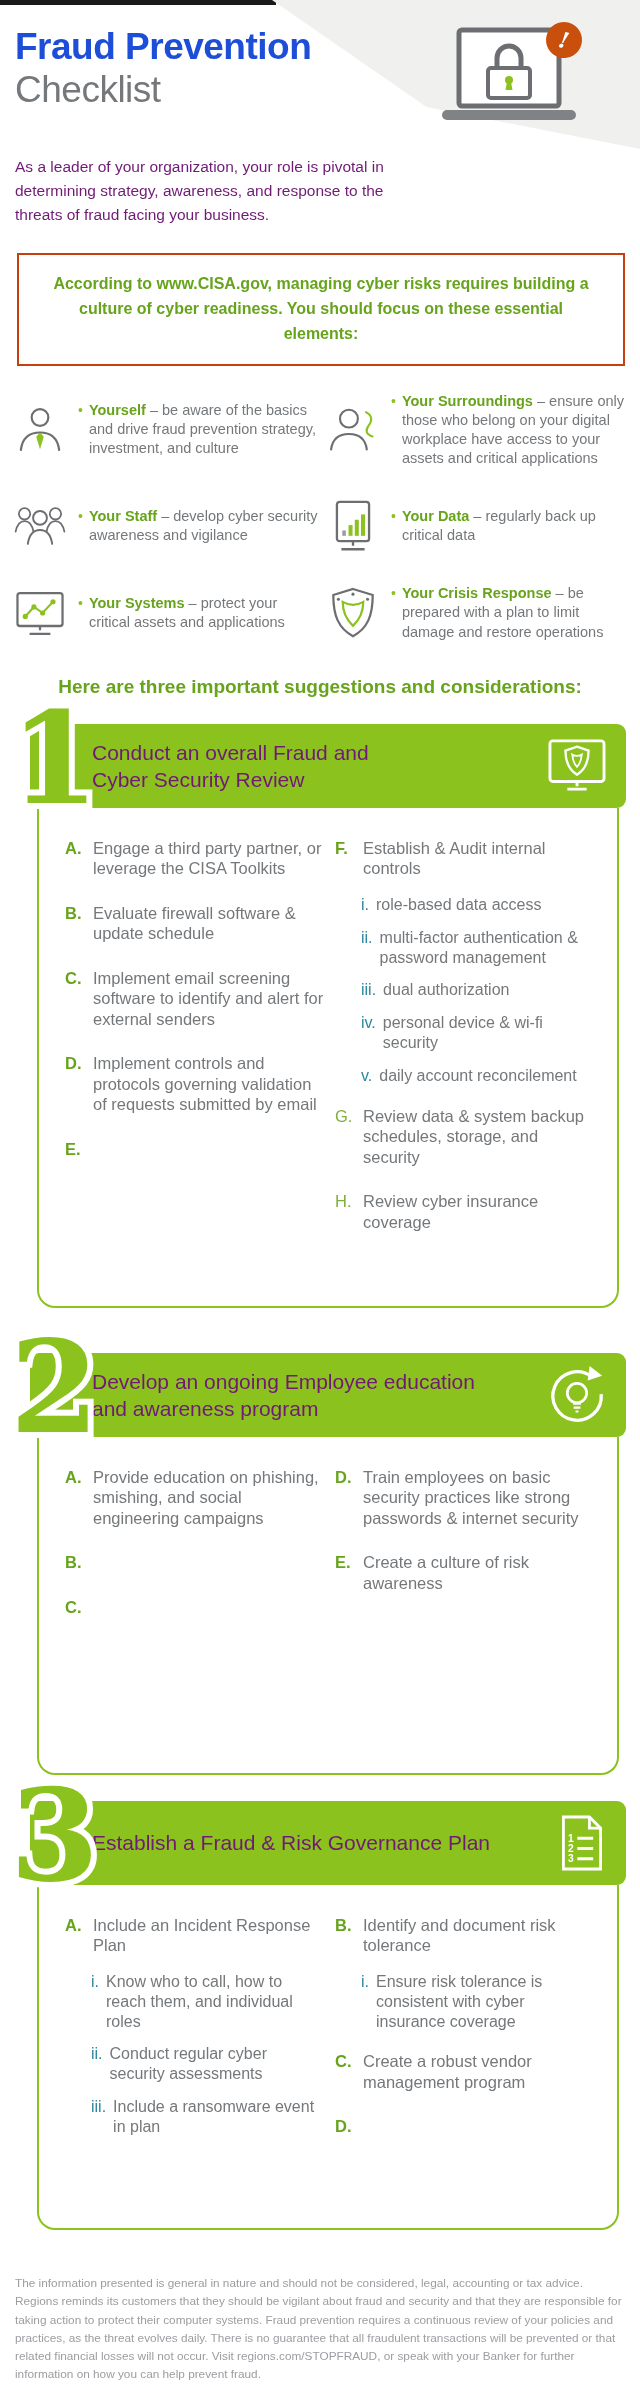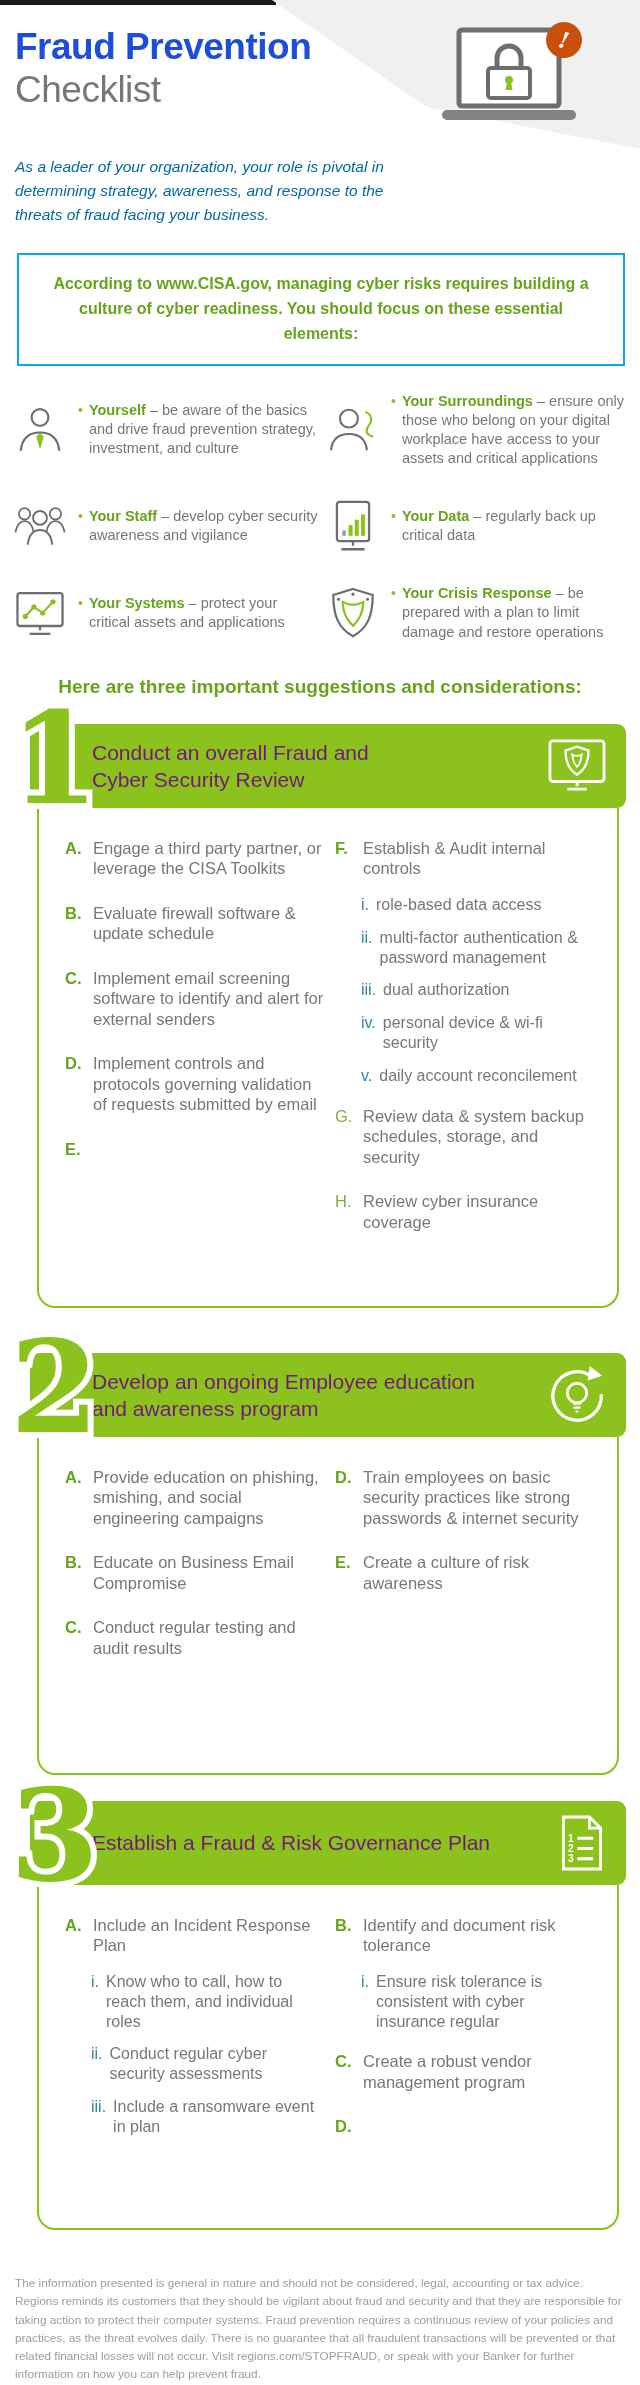--- a/index.html
+++ b/index.html
@@ -13,23 +13,23 @@
     clip-path:polygon(0 0,100% 0,100% 92%,42% 66%);}
   
   .header{position:relative;padding:26px 0 0 15px;z-index:2;}
   .title-green{font-size:37px;font-weight:700;color:#1d4ed8;line-height:1.15;letter-spacing:-.5px;}
   .title-gray{font-size:37px;font-weight:300;color:#75787b;line-height:1.15;letter-spacing:-.5px;}
   .laptop{position:absolute;top:26px;left:428px;width:162px;z-index:3;}
   .alert-badge{position:absolute;top:-4px;left:118px;width:36px;height:36px;border-radius:50%;
     background:#c84f0c;color:#fff;font-weight:700;font-size:22px;display:flex;align-items:center;
     justify-content:center;transform:rotate(14deg);font-family:"DejaVu Serif",serif;font-style:italic;}
   
-  .intro{margin:44px 210px 0 15px;font-size:15.5px;line-height:1.55;color:#0369a1;position:relative;z-index:2;font-style:italic;}
-  
-  .cisa-box{margin:26px 15px 0 17px;border:2px solid #0ea5e9;padding:17px 30px;text-align:center;
+  .intro{margin:44px 210px 0 15px;font-size:15.5px;line-height:1.55;color:#701a75;position:relative;z-index:2;}
+  
+  .cisa-box{margin:26px 15px 0 17px;border:2px solid #c2410c;padding:17px 30px;text-align:center;
     color:#67a41c;font-size:16px;font-weight:700;line-height:1.55;}
   
   .elements{margin:26px 8px 0 14px;display:grid;grid-template-columns:305px 1fr;column-gap:8px;row-gap:30px;}
   .element{display:flex;align-items:center;}
   .element .eicon{flex:none;width:52px;margin-right:12px;display:flex;justify-content:center;}
   .element p{margin:0;font-size:14.5px;line-height:1.32;color:#75787b;display:flex;}
   .element .bullet{color:#8cc21e;margin-right:6px;font-size:14px;}
   .element b{color:#67a41c;font-weight:700;}
   
   .suggest-heading{margin-top:34px;text-align:center;color:#67a41c;font-size:19px;font-weight:700;}
@@ -279,25 +279,23 @@
       <span class="fill">2</span>
   </div>
   <div class="sec-body">
     <div class="col">
       <div class="item">
           <span class="lbl">A.</span>
           <span class="txt">Provide education on phishing, smishing, and social engineering campaigns</span>
         </div>
       <div class="item">
           <span class="lbl">B.</span>
-          <span class="txt">Educate on Business Email Compromise</span>
         </div>
       <div class="item">
           <span class="lbl">C.</span>
-          <span class="txt">Conduct regular testing and audit results</span>
         </div>
     </div>
     <div class="col">
       <div class="item">
           <span class="lbl">D.</span>
           <span class="txt">Train employees on basic security practices like strong passwords &amp; internet security</span>
         </div>
       <div class="item">
           <span class="lbl">E.</span>
           <span class="txt">Create a culture of risk awareness</span>
@@ -346,21 +344,21 @@
       </div>
     </div>
     <div class="col">
       <div class="item">
           <span class="lbl">B.</span>
           <span class="txt">Identify and document risk tolerance</span>
         </div>
       <div class="sublist">
         <div class="sub-item">
             <span class="sublbl">i.</span>
-            <span class="txt">Ensure risk tolerance is consistent with cyber insurance regular</span>
+            <span class="txt">Ensure risk tolerance is consistent with cyber insurance coverage</span>
           </div>
       </div>
       <div class="item">
           <span class="lbl">C.</span>
           <span class="txt">Create a robust vendor management program</span>
         </div>
       <div class="item">
           <span class="lbl">D.</span>
         </div>
     </div>

